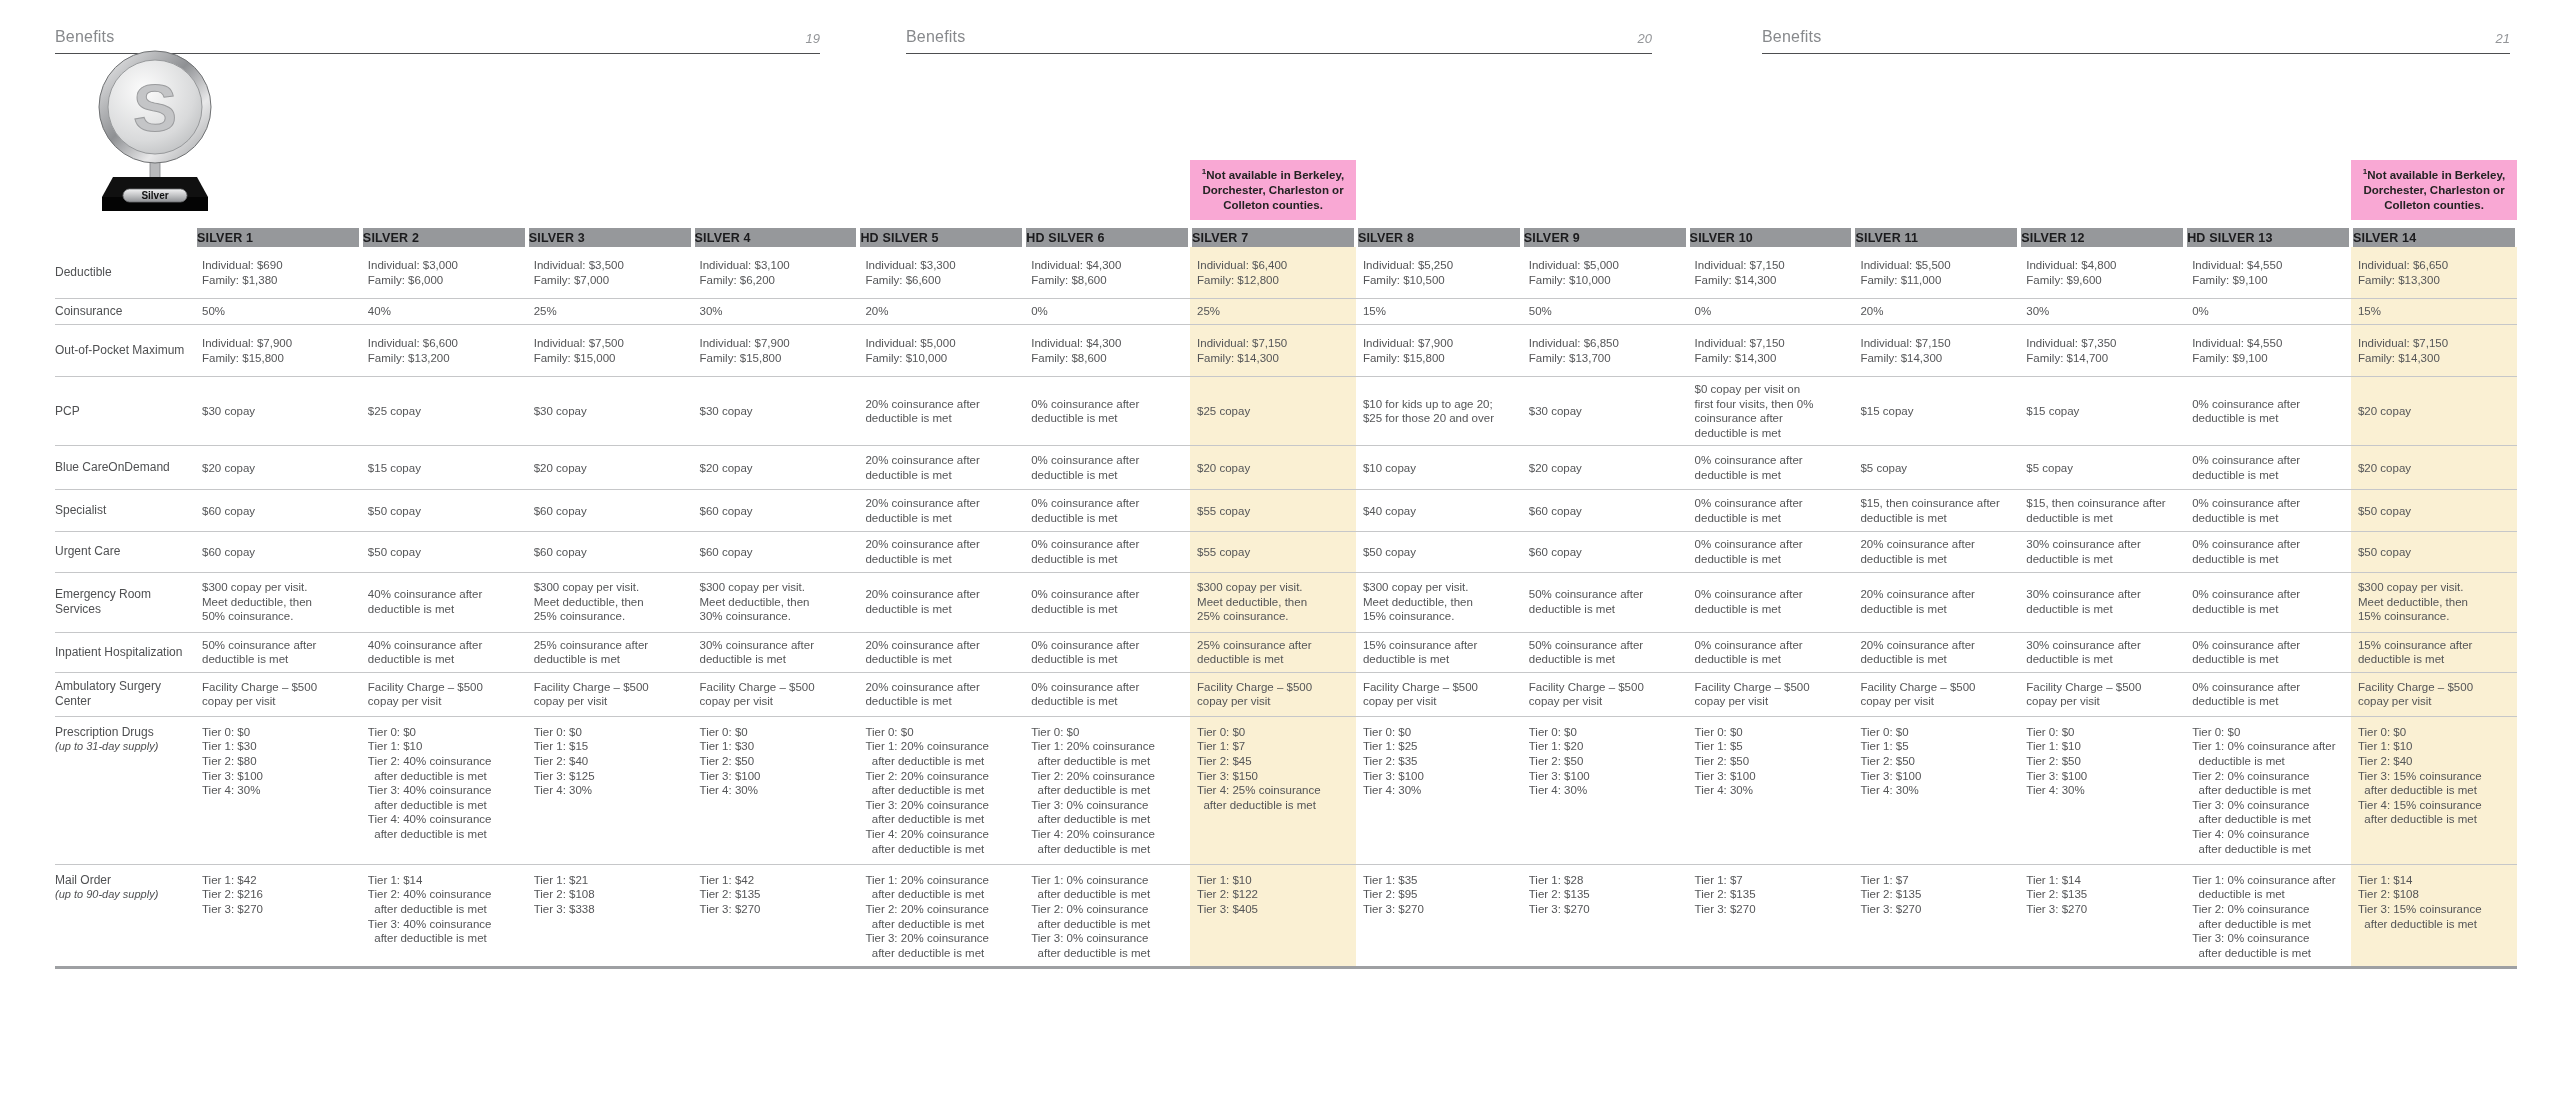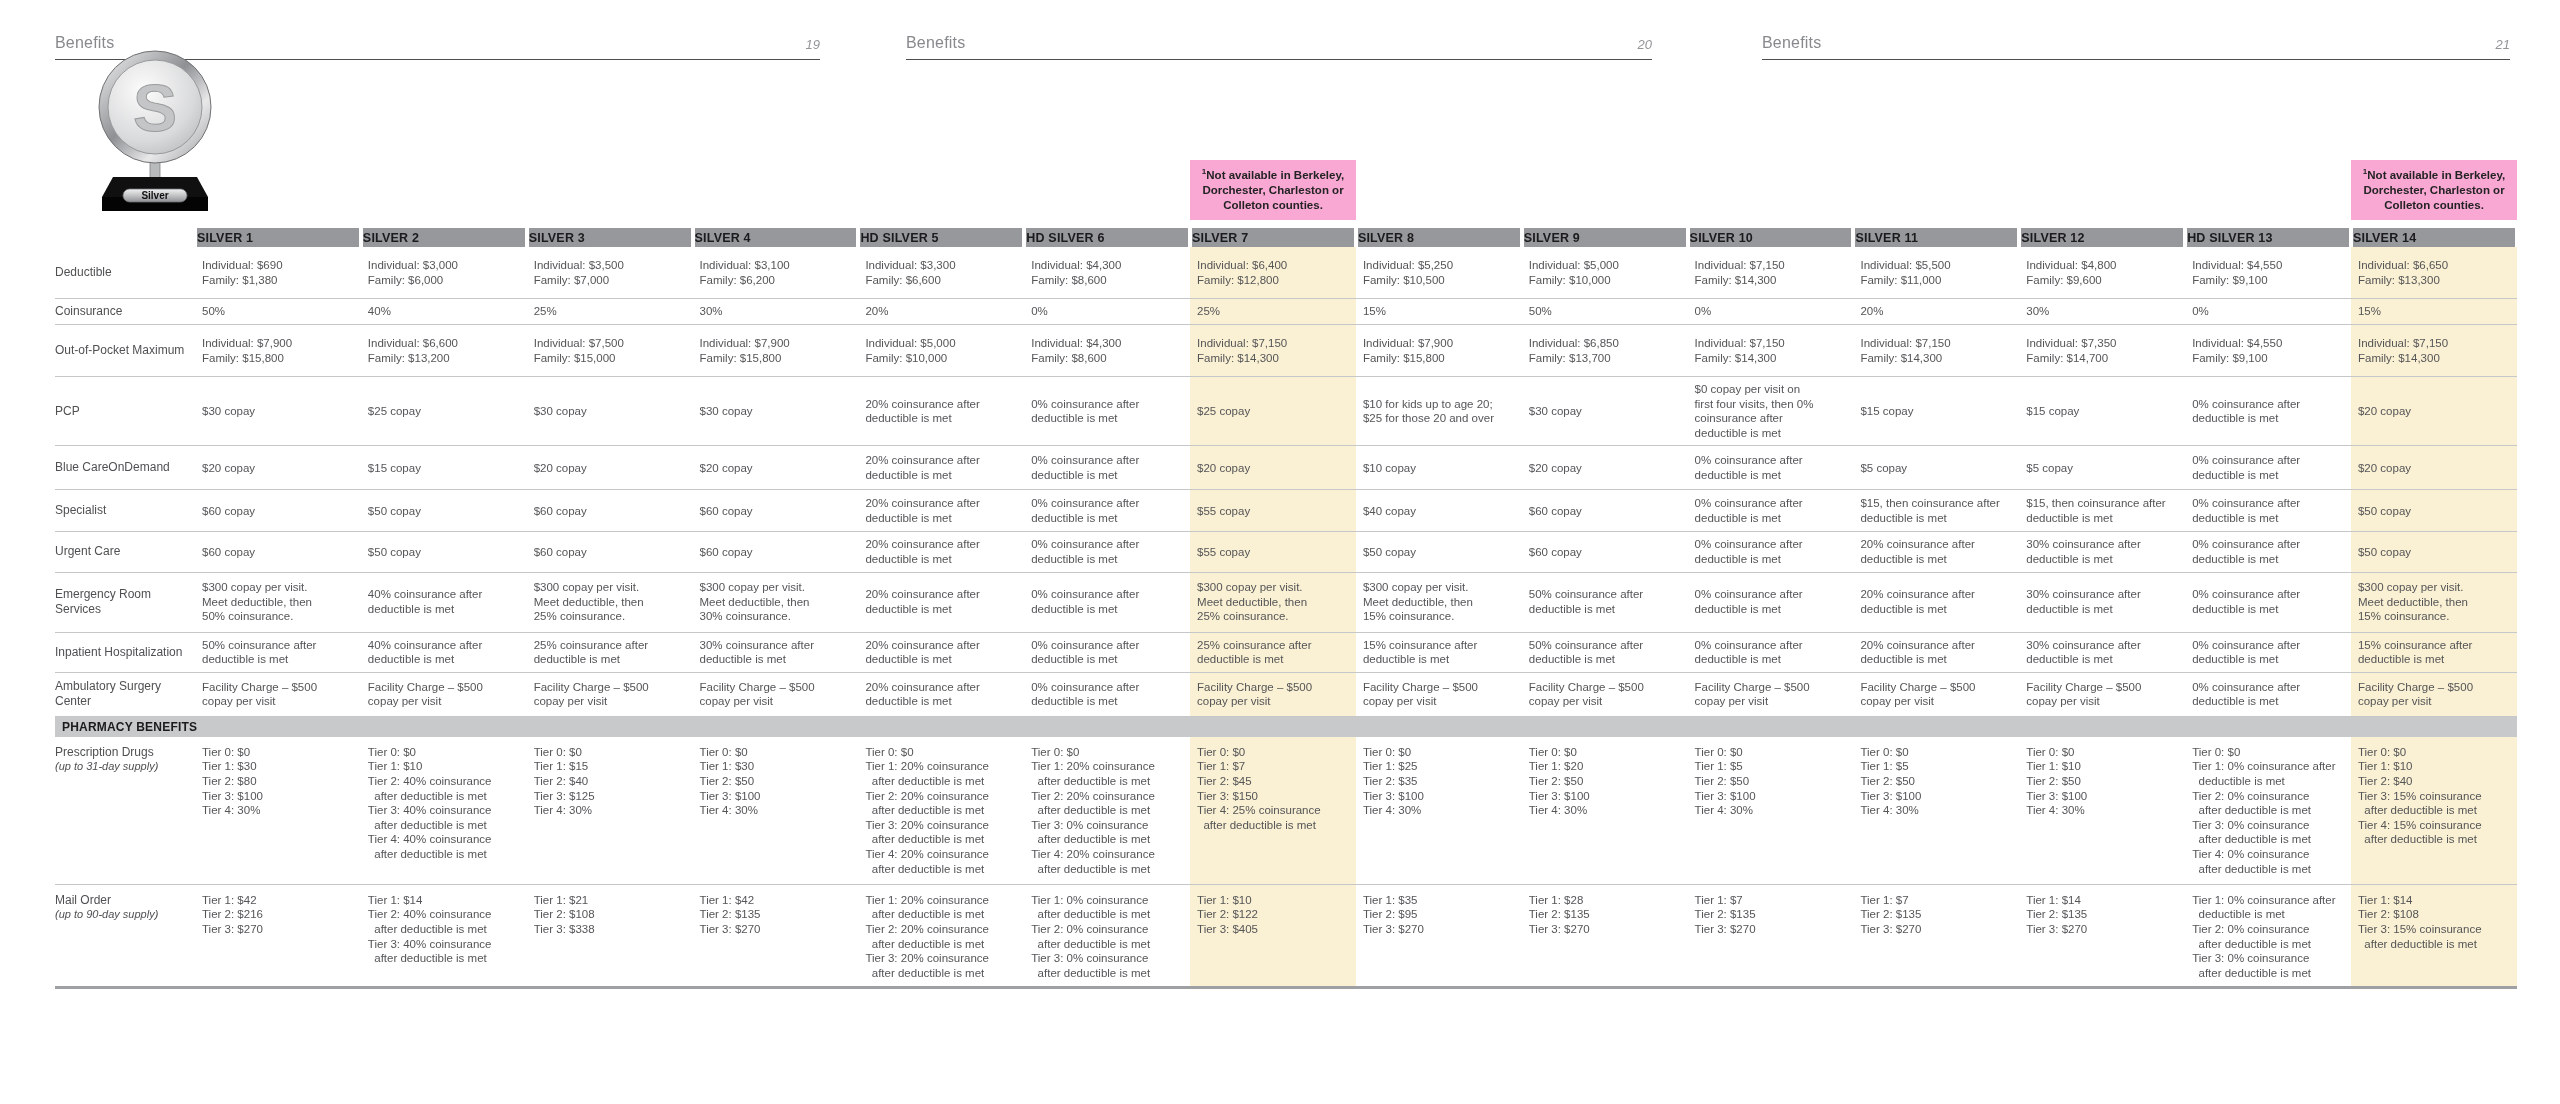--- a/index.html
+++ b/index.html
@@ -3,21 +3,21 @@
 <meta charset="utf-8">
 <style>
   html,body{margin:0;padding:0;}
   body{
     width:2560px;height:1104px;overflow:hidden;background:#ffffff;
     font-family:"Liberation Sans","DejaVu Sans",sans-serif;color:#545557;
     position:relative;
   }
   
   .page-head{
-    position:absolute;top:26px;height:34px;
+    position:absolute;top:20px;height:34px;
     border-bottom:1px solid #4d4e50;
     display:flex;justify-content:space-between;align-items:flex-end;
     padding-bottom:7px;box-sizing:border-box;
   }
   .page-head .ttl{font-size:16px;color:#87898c;letter-spacing:.2px;}
   .page-head .num{font-size:13px;color:#939598;font-style:italic;}
   #head1{left:55px;width:765px;}
   #head2{left:906px;width:746px;}
   #head3{left:1762px;width:748px;}
 
@@ -729,23 +729,20 @@
         </td>
         <td class="cell">
           <div class="ct">0% coinsurance after
 deductible is met</div>
         </td>
         <td class="cell hl">
           <div class="ct">Facility Charge – $500
 copay per visit</div>
         </td>
       </tr>
-      <tr data-row="pharmacy" class="section">
-        <td colspan="15">PHARMACY BENEFITS</td>
-      </tr>
       <tr data-row="rx" class="toprow">
         <th class="rowlabel">
           <div>Prescription Drugs</div>
           <div class="sub">(up to 31-day supply)</div>
         </th>
         <td class="cell">
           <div class="ct">Tier 0: $0
 Tier 1: $30
 Tier 2: $80
 Tier 3: $100

